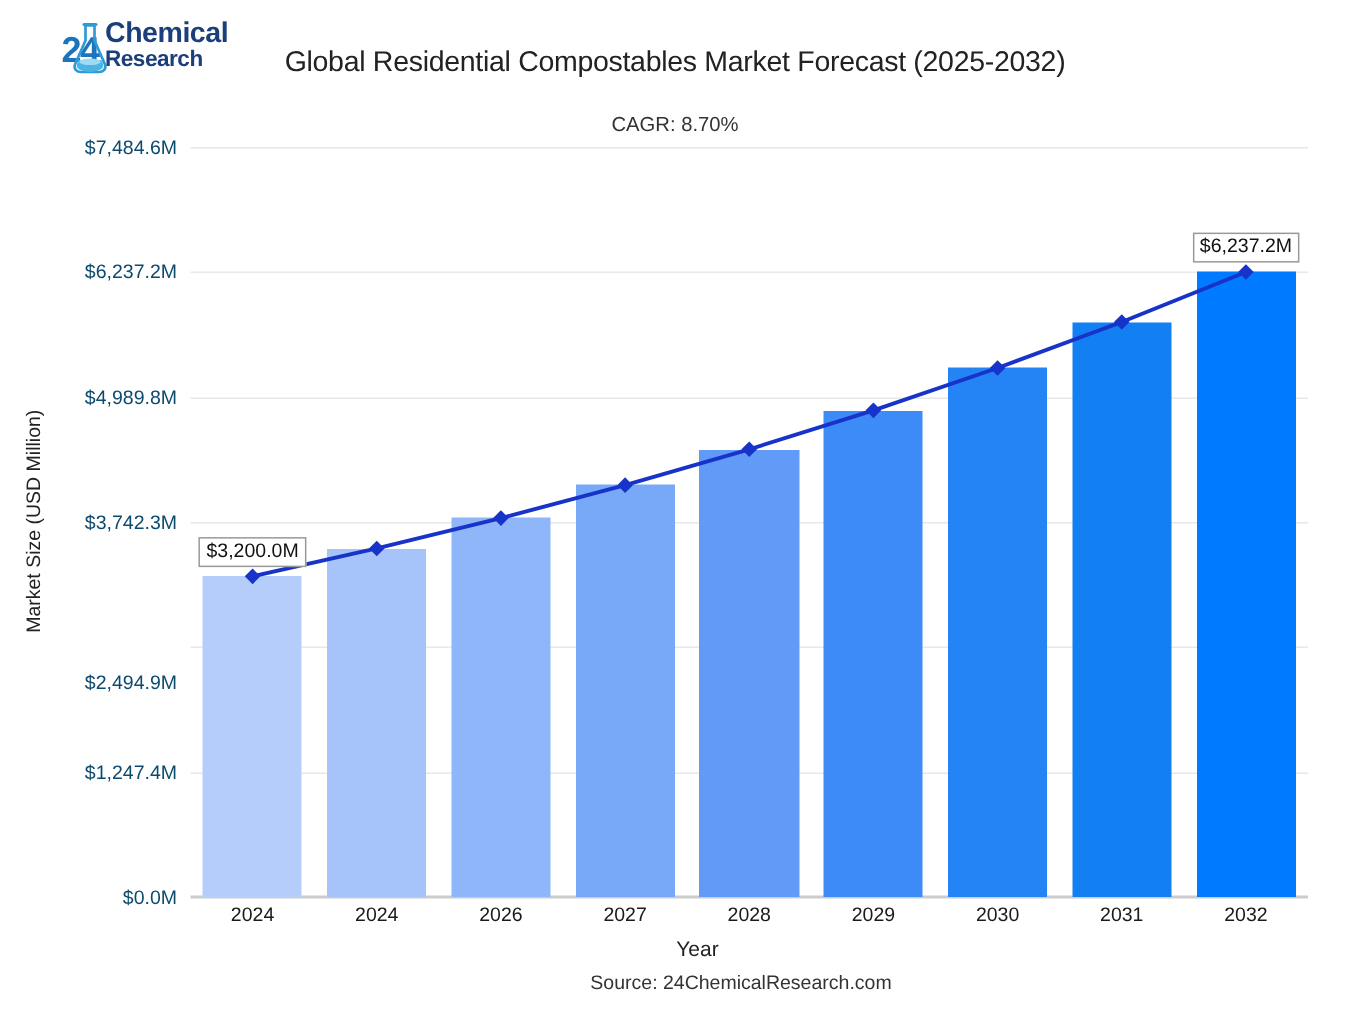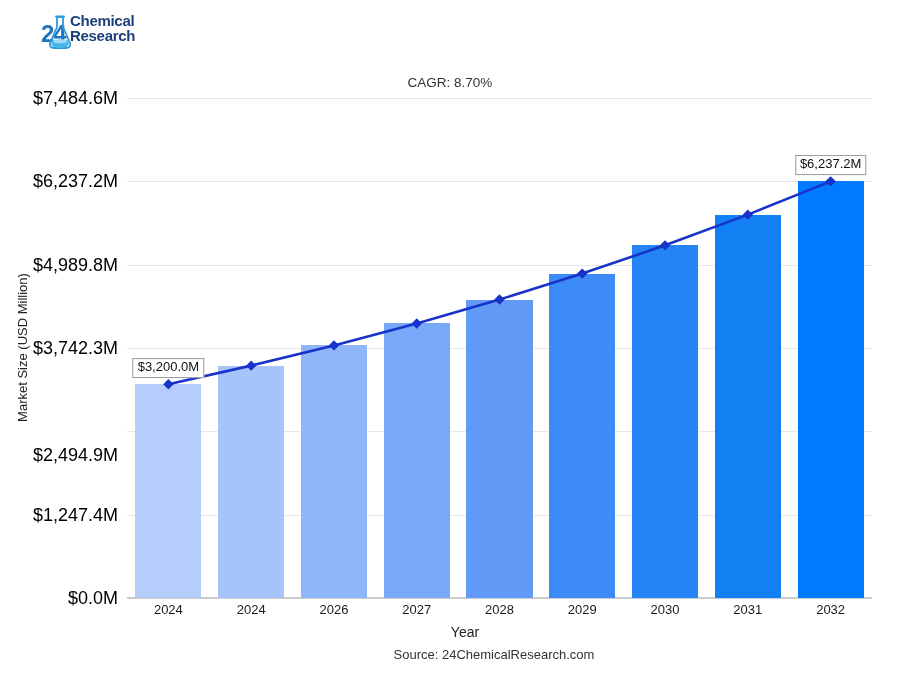--- a/index.html
+++ b/index.html
@@ -48,21 +48,21 @@
     width: 26px;
     height: 36px;
   }
   #logo .logo-words {
     position: absolute;
     left: 56px;
     top: 3px;
     line-height: 1.02;
   }
   #logo .logo-chemical {
-    font-size: 15px;
+    font-size: 19px;
     font-weight: bold;
     color: #1b3f7a;
     letter-spacing: -0.3px;
     display: block;
   }
   #logo .logo-research {
     font-size: 15px;
     font-weight: bold;
     color: #1b3f7a;
     letter-spacing: -0.3px;
@@ -144,22 +144,22 @@
     bottom: 0;
     width: 745px;
     height: 1px;
     background: #cccccc;
   }
   .ytick-label {
     position: absolute;
     right: 100%;
     margin-right: 9px;
     transform: translateY(-50%);
-    font-size: 18px;
-    color: #000000;
+    font-size: 13px;
+    color: #0c4a6e;
     white-space: nowrap;
   }
 
   
   .bar {
     position: absolute;
     bottom: 0;
   }
   .xtick-label {
     position: absolute;
@@ -205,20 +205,21 @@
       <path d="M5.5 26 L20.5 26 C22 28.5 22.5 31 20 32.4 C16 34.6 10 34.6 6 32.4 C3.5 31 4 28.5 5.5 26 Z" fill="#49b4e6"></path>
       <ellipse cx="13" cy="27.2" rx="7.2" ry="2.2" fill="#9fd9f2"></ellipse>
       <path d="M9 2.4 L17 2.4" stroke="#2e9ad6" stroke-width="2" stroke-linecap="round"></path>
     </svg>
     <span class="logo-words">
       <span class="logo-chemical">Chemical</span>
       <span class="logo-research">Research</span>
     </span>
   </div>
 
+  <div id="chart-title">Global Residential Compostables Market Forecast (2025-2032)</div>
   <div id="chart-subtitle">CAGR: 8.70%</div>
 
   <div id="y-axis-title">Market Size (USD Million)</div>
   <div id="x-axis-title">Year</div>
   <div id="source-note">Source: 24ChemicalResearch.com</div>
 
   <div id="plot">
     <div id="gridlines">
         <div class="gridline" style="top: 500px; background: rgb(204, 204, 204);"></div>
         <div class="ytick-label" style="top: 500px;">$0.0M</div>

